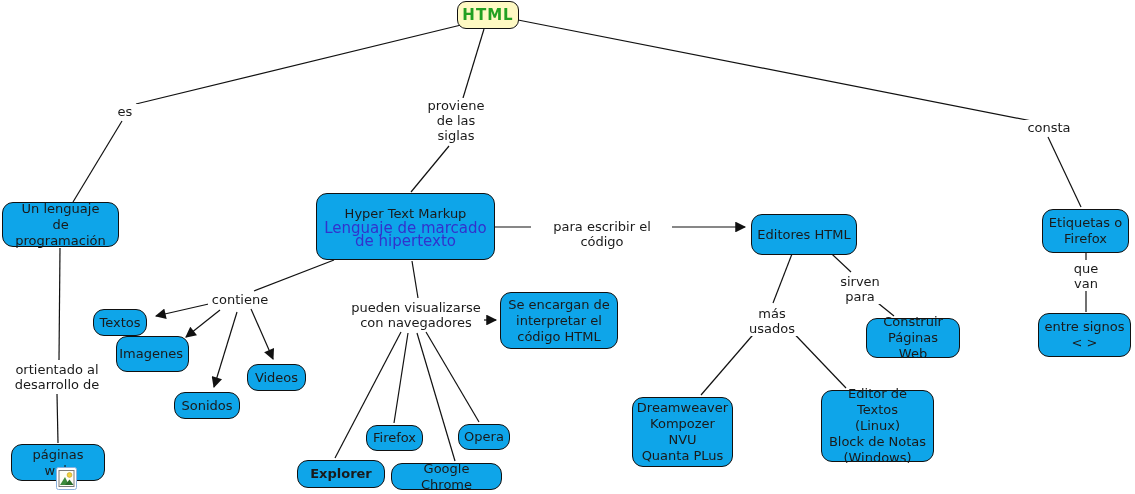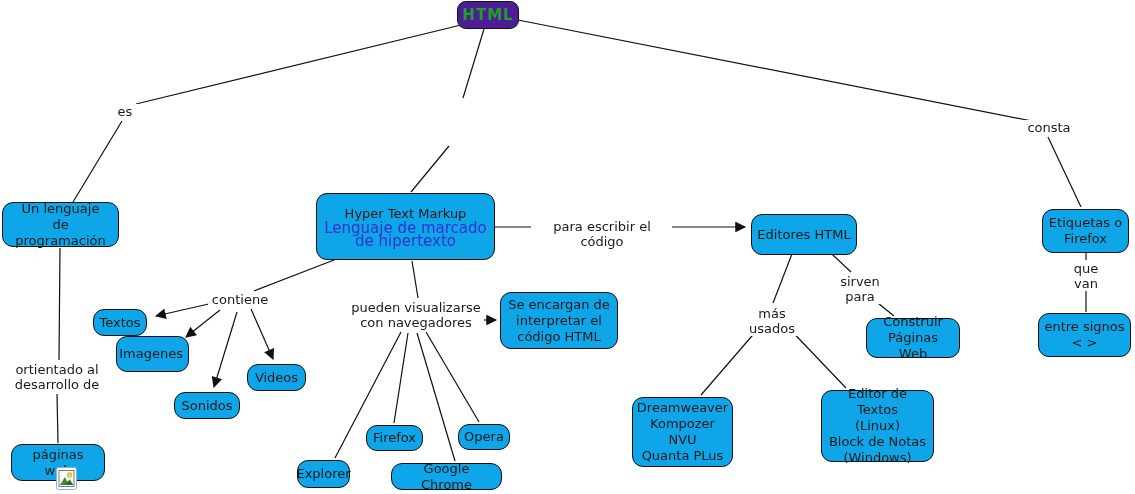--- a/index.html
+++ b/index.html
@@ -11,21 +11,21 @@
   svg.wires { position:absolute; left:0; top:0; width:1135px; height:494px; }
   svg.wires line { stroke:#111; stroke-width:1.2; }
   .node {
     position:absolute; background:#0ea5e9; border:1.4px solid #111;
     border-radius:11px; display:flex; flex-direction:column; align-items:center;
     justify-content:center; text-align:center; font-size:13px; line-height:16px;
     white-space:pre-line; box-sizing:border-box; padding:1px 5px;
   }
   .node .txt { white-space:pre-line; }
   .html-node { font-weight:bold; color:#22a022; font-size:15px; letter-spacing:1px;
-    border-radius:9px; background:#4c1d95; }
+    border-radius:9px; background:#fef9c3; }
   .sub { color:#3232cd; font-size:15px; line-height:13px; }
   .label {
     position:absolute; text-align:center; font-size:13px; line-height:15px;
     white-space:pre-line; background:#ffffff; padding:0 2px; box-sizing:border-box;
   }
   .resource-icon { position:absolute; }
 </style>
 </head>
 <body>
 
@@ -127,21 +127,21 @@
   <div class="node" style="left:247px;top:364px;width:59px;height:27px;">
     <span class="txt">Videos</span>
   </div>
 
   <div class="node" style="left:500px;top:292px;width:118px;height:57px;">
     <span class="txt">Se encargan de
 interpretar el
 código HTML</span>
   </div>
 
-  <div class="node" style="left:297px;top:460px;width:53px;height:28px;">
+  <div class="node" style="left:297px;top:460px;width:88px;height:28px;font-weight:bold;">
     <span class="txt">Explorer</span>
   </div>
   <div class="node" style="left:366px;top:425px;width:57px;height:26px;">
     <span class="txt">Firefox</span>
   </div>
   <div class="node" style="left:391px;top:463px;width:111px;height:27px;">
     <span class="txt">Google Chrome</span>
   </div>
   <div class="node" style="left:458px;top:424px;width:52px;height:26px;">
     <span class="txt">Opera</span>
@@ -160,20 +160,23 @@
   </div>
 
   <div class="node" style="left:821px;top:390px;width:113px;height:72px;">
     <span class="txt">Editor de Textos
 (Linux)
 Block de Notas
 (Windows)</span>
   </div>
 
   <div class="label" style="left:110px;top:104px;width:30px;">es</div>
+  <div class="label" style="left:418px;top:98px;width:76px;">proviene
+de las
+siglas</div>
   <div class="label" style="left:1023px;top:120px;width:52px;">consta</div>
   <div class="label" style="left:5px;top:362px;width:104px;">ortientado al
 desarrollo de</div>
   <div class="label" style="left:208px;top:292px;width:64px;">contiene</div>
   <div class="label" style="left:348px;top:300px;width:136px;">pueden visualizarse
 con navegadores</div>
   <div class="label" style="left:534px;top:219px;width:136px;">para escribir el código</div>
   <div class="label" style="left:734px;top:306px;width:76px;">más usados</div>
   <div class="label" style="left:822px;top:274px;width:76px;">sirven para</div>
   <div class="label" style="left:1058px;top:261px;width:56px;">que van</div>

